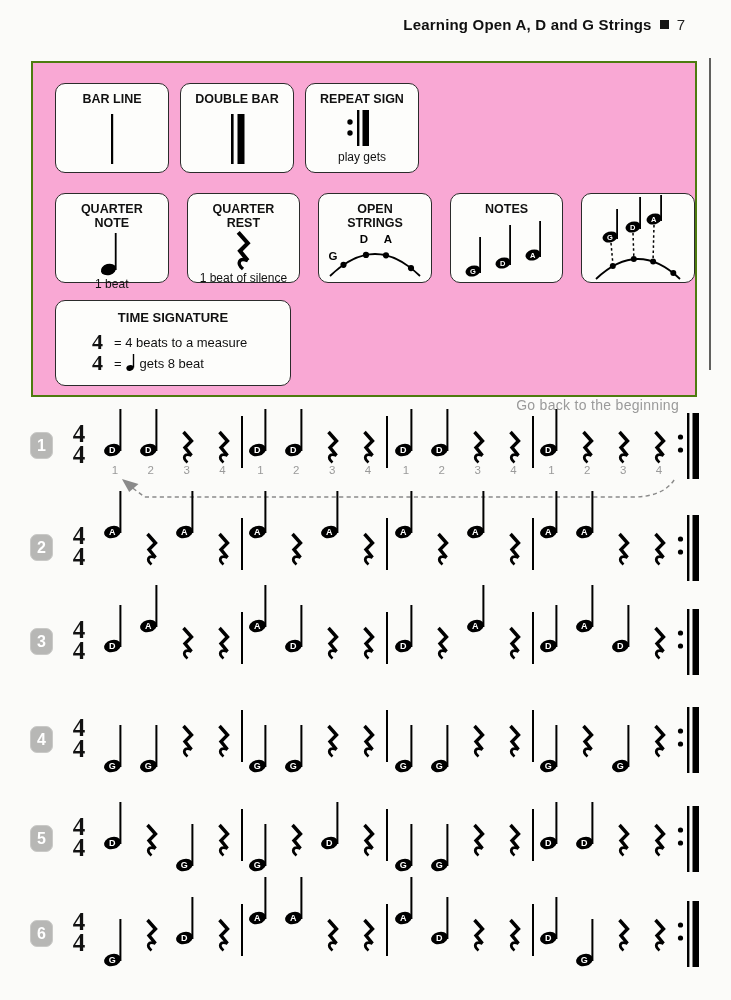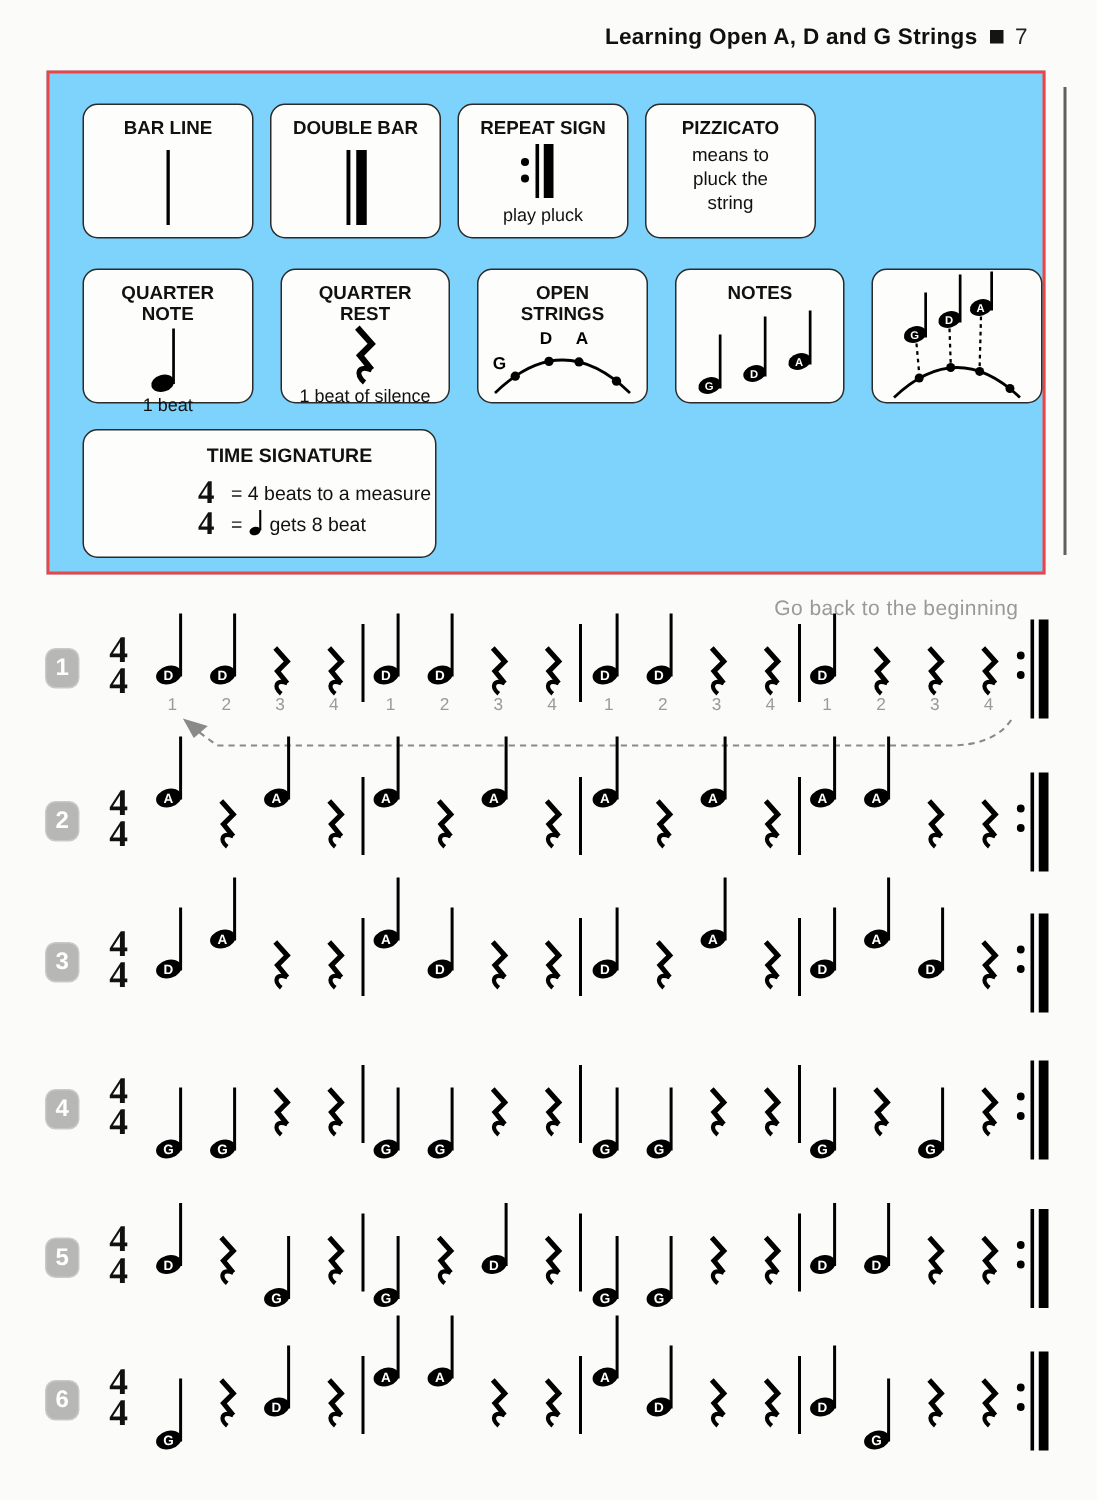--- a/index.html
+++ b/index.html
@@ -7,37 +7,37 @@
     width:731px;height:1000px;position:relative;overflow:hidden;
     background:#fbfbf9;font-family:"Liberation Sans",sans-serif;color:#111;
   }
   
   .page-header{position:absolute;top:16px;right:46px;display:flex;align-items:center;gap:8px;margin-left:28px;}
   .page-title{font-weight:bold;font-size:15px;letter-spacing:.2px;color:#101010;}
   .sq-marker{width:9px;height:9px;background:#141414;display:inline-block;}
   .page-num{font-size:15px;color:#222;}
   
   .legend-panel{
-    position:absolute;left:31px;top:47px;width:666px;height:336px;
-    background:#7dd3fc;border:2px solid #ef4444;box-sizing:border-box;
+    position:absolute;left:31px;top:61px;width:666px;height:336px;
+    background:#f9a8d4;border:2px solid #4d7c0f;box-sizing:border-box;
   }
   .cards-row{display:flex;gap:11px;padding:0 0 0 22px;margin-top:20px;}
   .cards-row.second{gap:18px;}
   .card{
     width:114px;height:90px;background:#fdfdfb;border:1.5px solid #2b2b2b;border-radius:10px;
     box-sizing:border-box;display:flex;flex-direction:column;align-items:center;overflow:visible;
   }
   .card-title{font-weight:bold;font-size:12.5px;text-align:center;line-height:1.15;margin-top:8px;}
   .card-title.narrow{max-width:78px;}
   .card-graphic{flex:1;display:flex;align-items:center;justify-content:center;width:100%;}
   .card-caption{font-size:12px;text-align:center;margin-bottom:7px;white-space:pre-line;line-height:1.25;}
   .card.graphic-only{justify-content:center;}
   .ts-box{
     position:absolute;left:22px;top:237px;width:236px;height:86px;background:#fdfdfb;
-    border:1.5px solid #2b2b2b;border-radius:10px;box-sizing:border-box;padding-left:40px;
+    border:1.5px solid #2b2b2b;border-radius:10px;box-sizing:border-box;
   }
   .ts-box .card-title{margin-top:10px;font-size:13px;text-align:center;}
   .ts-lines{margin:6px 0 0 36px;}
   .ts-line{display:flex;align-items:center;height:21px;font-size:13px;}
   .ts-num{font-family:"Liberation Serif",serif;font-weight:bold;font-size:22px;width:16px;display:inline-block;}
   .ts-text{margin-left:6px;display:flex;align-items:center;gap:4px;}
   .edge-line{position:absolute;left:709px;top:58px;width:2px;height:312px;background:#3a3a38;opacity:.8;}
   
   .goback-label{position:absolute;top:397px;right:52px;font-size:14px;color:#9a9a9a;letter-spacing:.3px;}
   
@@ -92,27 +92,21 @@
       <div class="card">
         <div class="card-title">REPEAT SIGN</div>
         <div class="card-graphic">
           <svg width="110" height="40" viewBox="0 0 110 40" style="overflow: visible;">
             <circle cx="43" cy="14" r="2.7" fill="#000"></circle>
             <circle cx="43" cy="25" r="2.7" fill="#000"></circle>
             <rect x="50" y="2" width="2.4" height="36" fill="#000"></rect>
             <rect x="55.5" y="2" width="6.5" height="36" fill="#000"></rect>
           </svg>
         </div>
-        <div class="card-caption">play pluck</div>
-      </div>
-      <div class="card">
-        <div class="card-title">PIZZICATO</div>
-        <div class="card-caption" style="font-size: 12.5px; margin-top: 4px;">means to
-pluck the
-string</div>
+        <div class="card-caption">play gets</div>
       </div>
     </div>
   <div class="cards-row second" id="cards-row-2">
       <div class="card">
         <div class="card-title narrow">QUARTER NOTE</div>
         <div class="card-graphic">
           <svg width="24" height="46" viewBox="0 0 24 46" style="overflow: visible;">
             <rect x="14.8" y="2" width="1.8" height="37" fill="#000"></rect>
             <ellipse cx="8.5" cy="38.5" rx="7.8" ry="5.6" fill="#000" transform="rotate(-16 8.5 38.5)"></ellipse>
           </svg>

